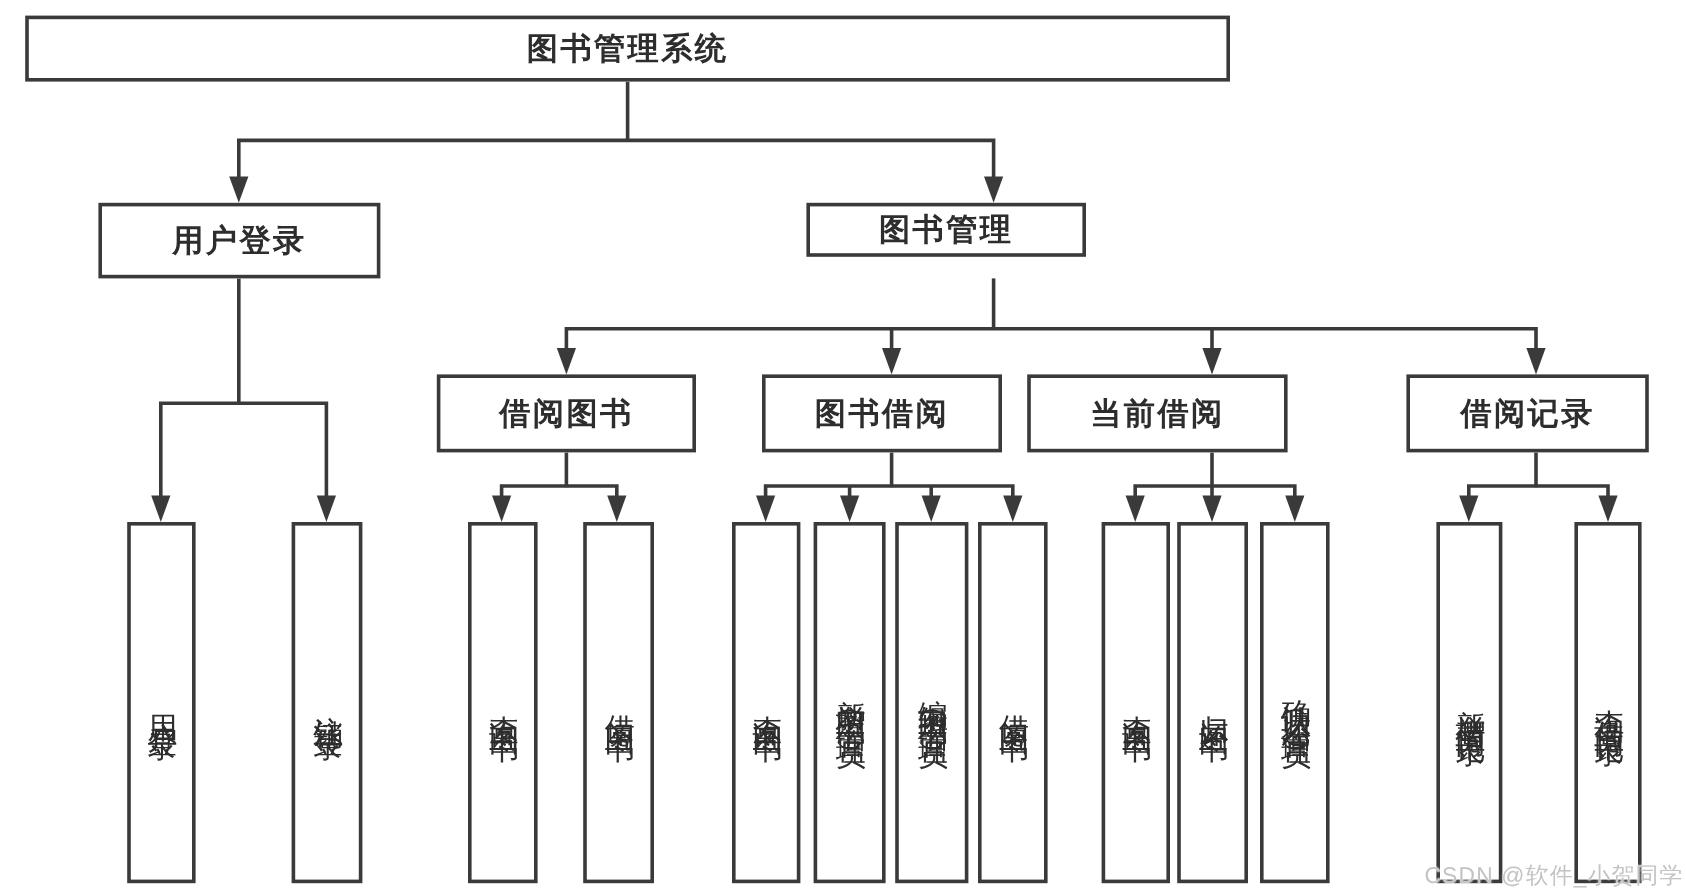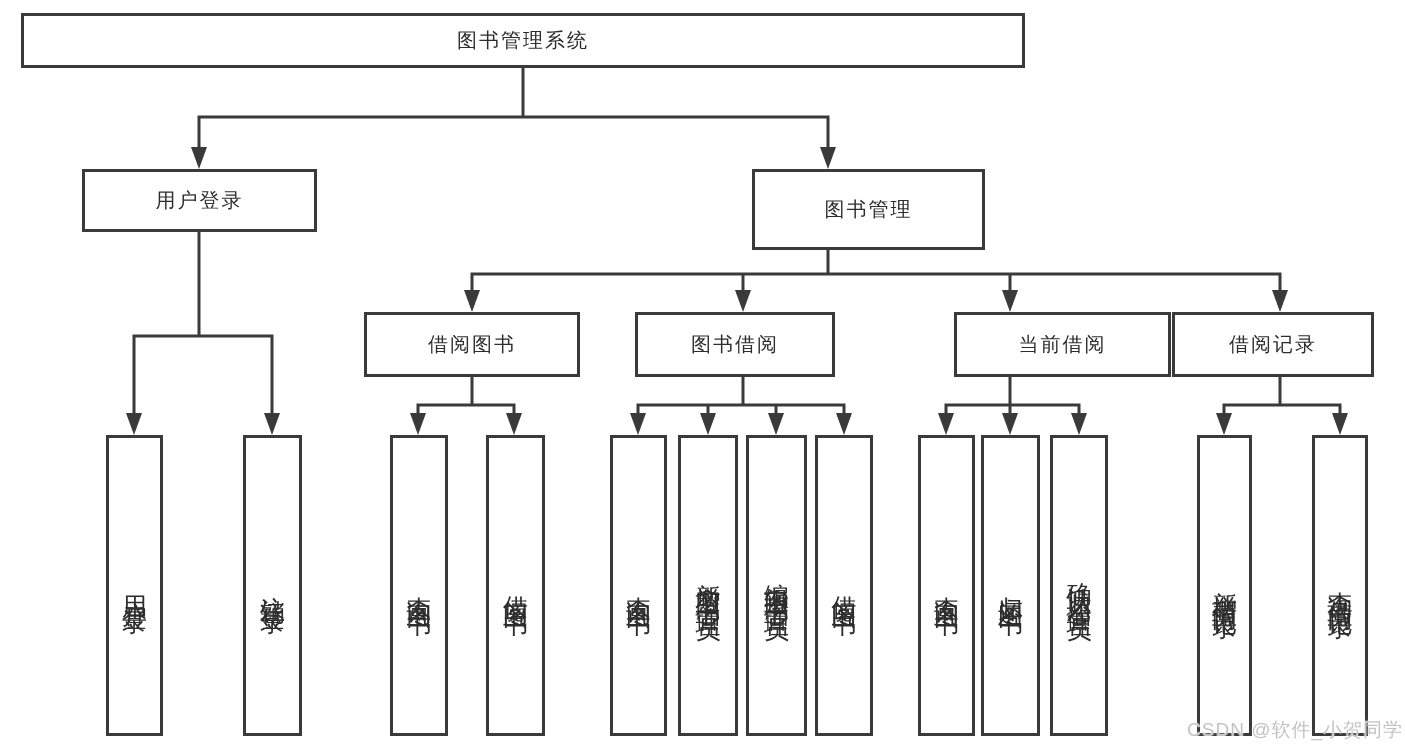--- a/index.html
+++ b/index.html
@@ -7,21 +7,21 @@
     position:relative;width:1405px;height:747px;background:#ffffff;overflow:hidden;
     font-family:"Liberation Sans","DejaVu Sans",sans-serif;color:#2d2d2d;
   }
   #wires{position:absolute;left:0;top:0;pointer-events:none;}
   #wires path{stroke:#3a3a3a;stroke-width:3;fill:none;}
   #wires polygon{fill:#3a3a3a;stroke:none;}
   .node{
     position:absolute;box-sizing:border-box;border:3px solid #3a3a3a;background:#ffffff;
     display:flex;align-items:center;justify-content:center;text-align:center;
   }
-  .node.h{font-size:20px;letter-spacing:2px;white-space:nowrap;}
+  .node.h{font-size:26px;letter-spacing:2px;white-space:nowrap;font-weight:bold;}
   .node.v{
     font-size:25px;letter-spacing:5px;line-height:1;
     writing-mode:vertical-rl;text-orientation:mixed;
   }
   .watermark{
     position:absolute;right:2px;bottom:4px;font-size:19px;letter-spacing:1px;
     color:#c3c3c3;text-shadow:0 0 2px #ffffff,0 0 1px #ffffff;white-space:nowrap;
   }
 </style>
 </head>
@@ -74,25 +74,25 @@
 
     <path d="M1280 377 L1280 406"></path>
     <path d="M1224 423 L1224 405 L1340 405 L1340 423"></path>
     <polygon points="1216,413 1232,413 1224,435"></polygon>
     <polygon points="1332,413 1348,413 1340,435"></polygon>
   </svg>
 
   <div class="node h" style="left:21px;top:13px;width:1004px;height:55px">图书管理系统</div>
 
   <div class="node h" style="left:82px;top:169px;width:235px;height:63px">用户登录</div>
-  <div class="node h" style="left:752px;top:169px;width:233px;height:81px">图书管理</div>
+  <div class="node h" style="left:672px;top:169px;width:233px;height:45px">图书管理</div>
 
   <div class="node h" style="left:364px;top:312px;width:216px;height:65px">借阅图书</div>
   <div class="node h" style="left:635px;top:312px;width:200px;height:65px">图书借阅</div>
-  <div class="node h" style="left:954px;top:312px;width:217px;height:65px">当前借阅</div>
+  <div class="node h" style="left:856px;top:312px;width:217px;height:65px">当前借阅</div>
   <div class="node h" style="left:1172px;top:312px;width:202px;height:65px">借阅记录</div>
 
   <div class="node v" style="left:106px;top:435px;width:57px;height:301px">用户登录</div>
   <div class="node v" style="left:243px;top:435px;width:59px;height:301px">注销登录</div>
 
   <div class="node v" style="left:390px;top:435px;width:58px;height:301px">查询图书</div>
   <div class="node v" style="left:486px;top:435px;width:59px;height:301px">借阅图书</div>
 
   <div class="node v" style="left:610px;top:435px;width:57px;height:301px">查询图书</div>
   <div class="node v" style="left:678px;top:435px;width:60px;height:301px">新增图书（管理员）</div>

